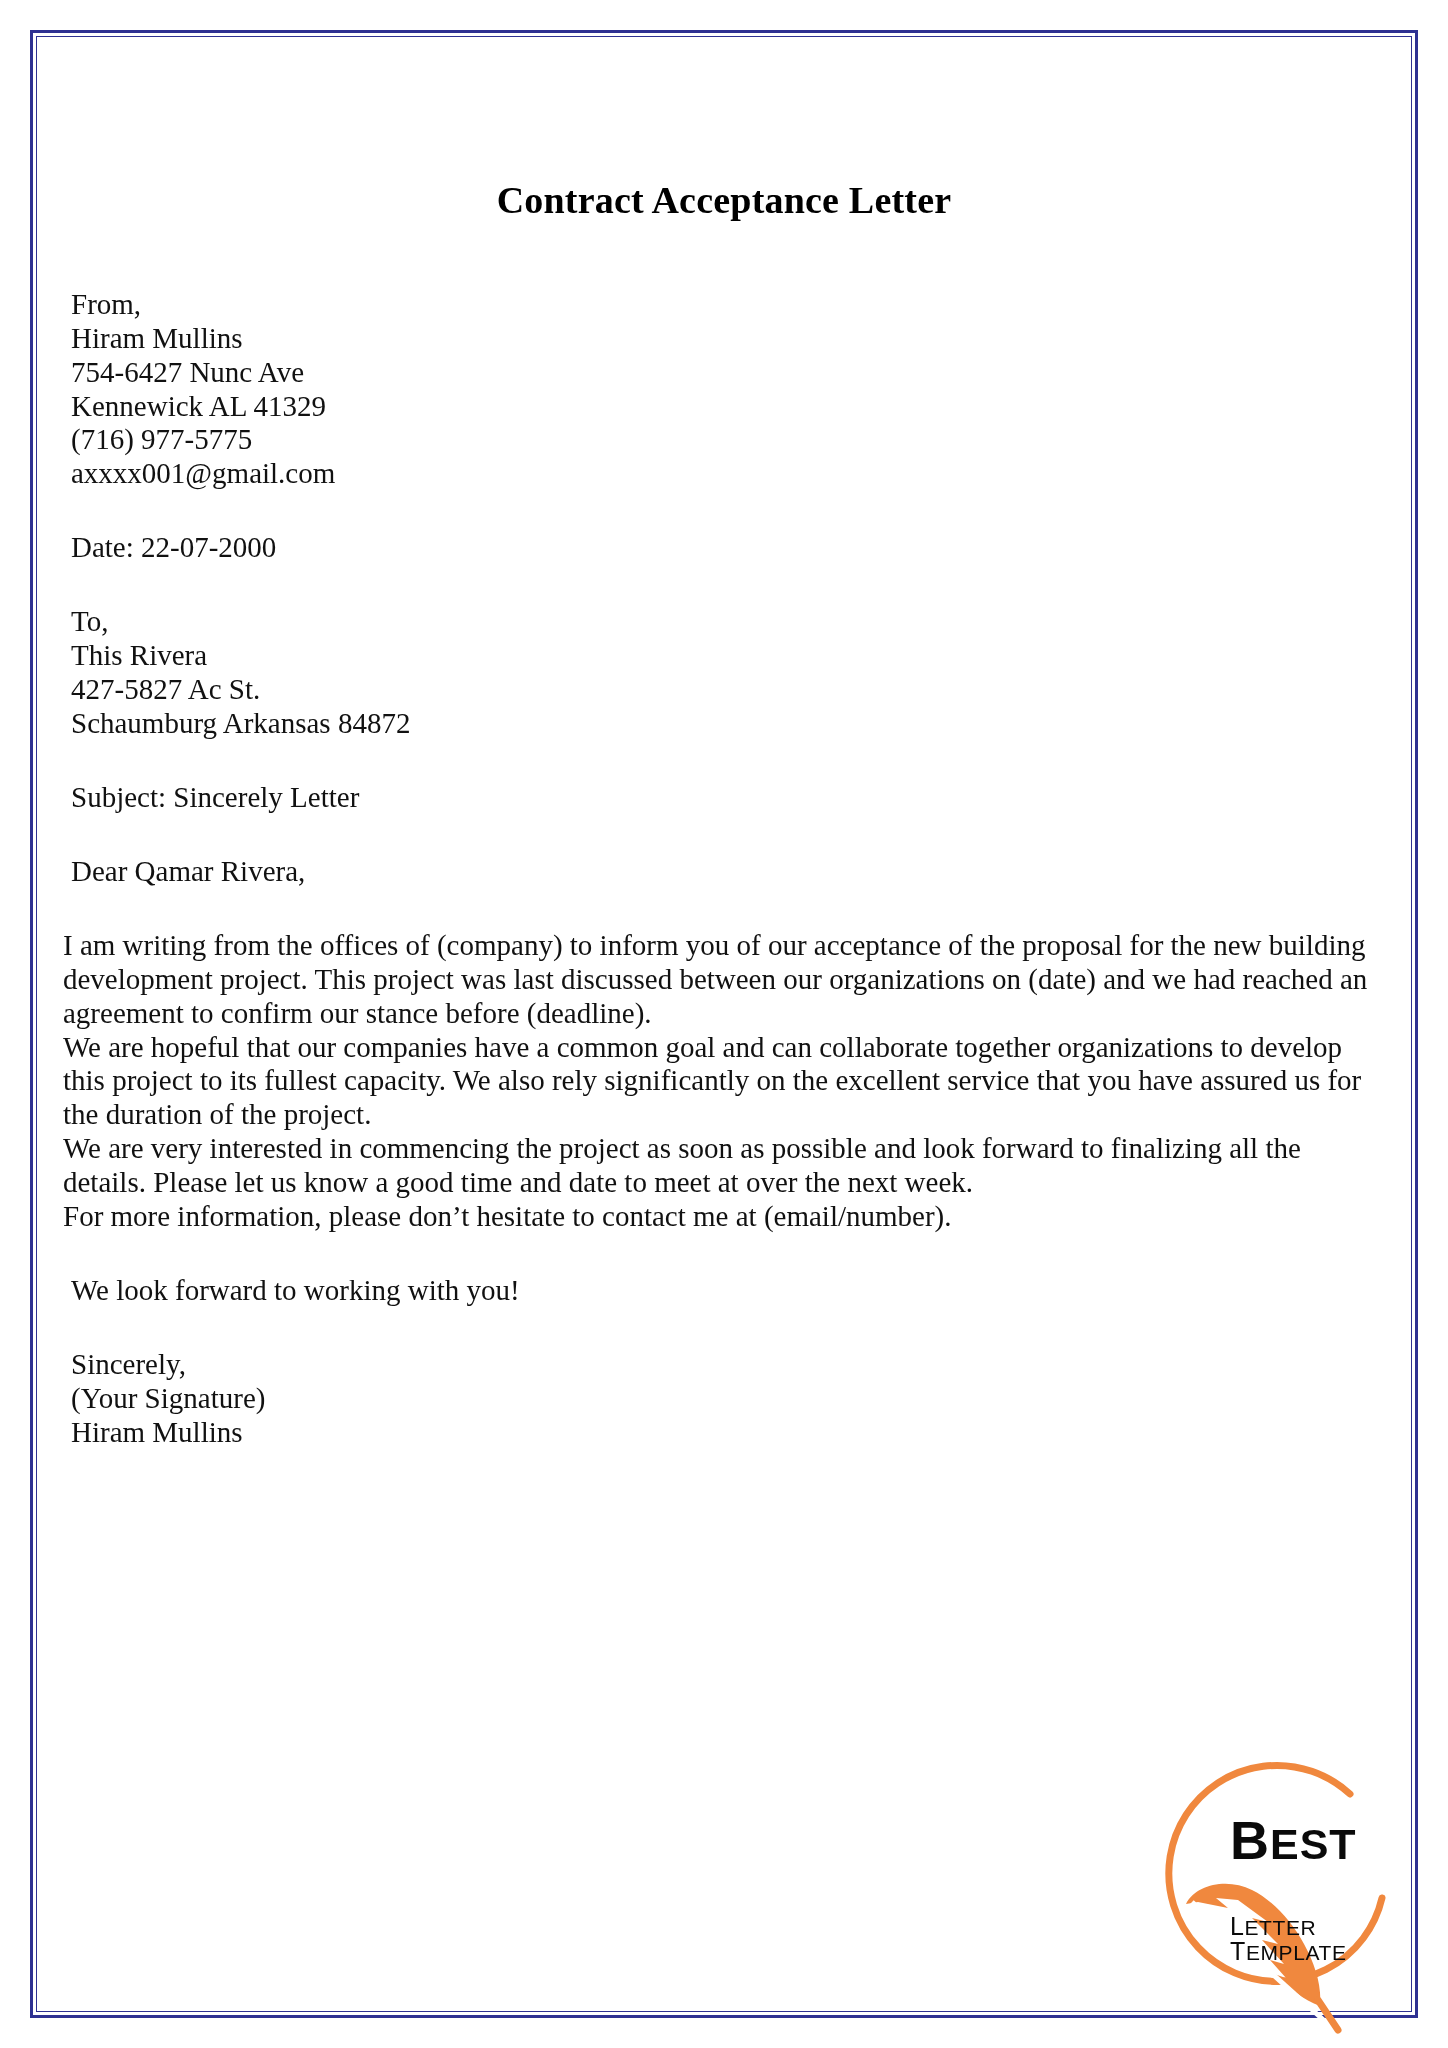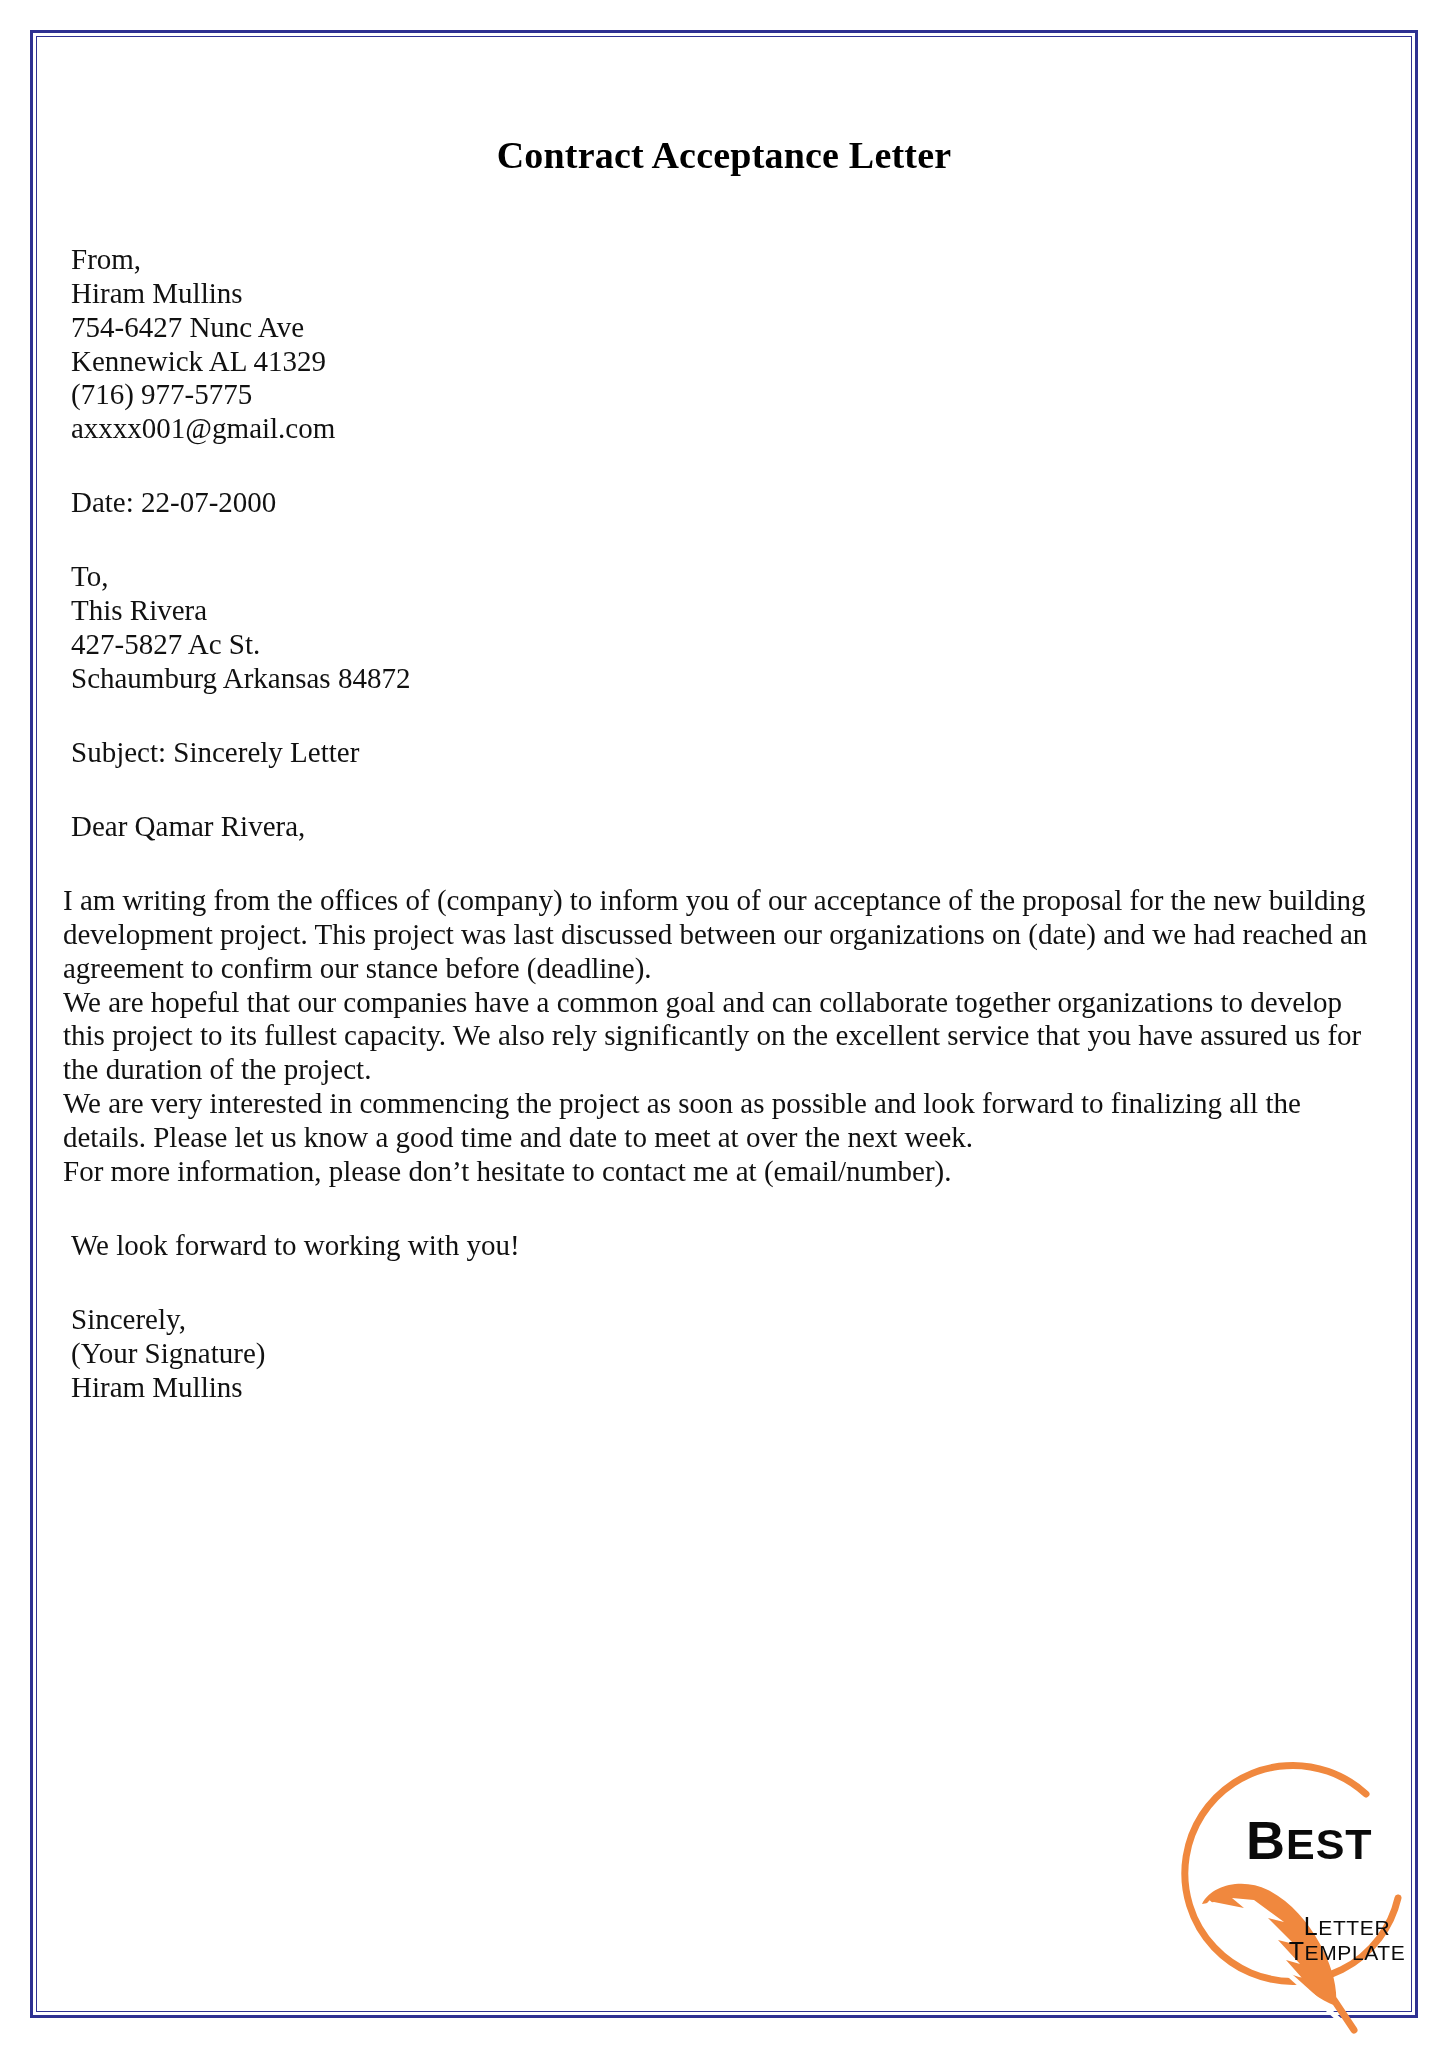--- a/index.html
+++ b/index.html
@@ -43,21 +43,21 @@
     right: 63px;
     bottom: 60px;
   }
 
   .doc-title {
     text-align: center;
     font-size: 38px;
     font-weight: bold;
     color: #000000;
     letter-spacing: 0.2px;
-    margin-top: 75px;
+    margin-top: 120px;
     margin-bottom: 0;
     line-height: 1.1;
   }
 
   .block {
     font-size: 29px;
     line-height: 1.17;
     color: #111111;
   }
   .line { white-space: pre-wrap; margin-left: 8px; }
@@ -67,25 +67,24 @@
 
   .body-para {
     font-size: 29px;
     line-height: 1.17;
     color: #111111;
   }
 
   
   .logo {
     position: absolute;
-    right: 0;
+    right: 16px;
     bottom: 10px;
     width: 300px;
     height: 300px;
-    text-align: center;
   }
   .logo svg { display: block; width: 300px; height: 300px; }
   .logo-word {
     position: absolute;
     left: 98px;
     top: 75px;
     font-family: "Liberation Sans", "DejaVu Sans", sans-serif;
     font-weight: bold;
     color: #0a0a0a;
     line-height: 1;

